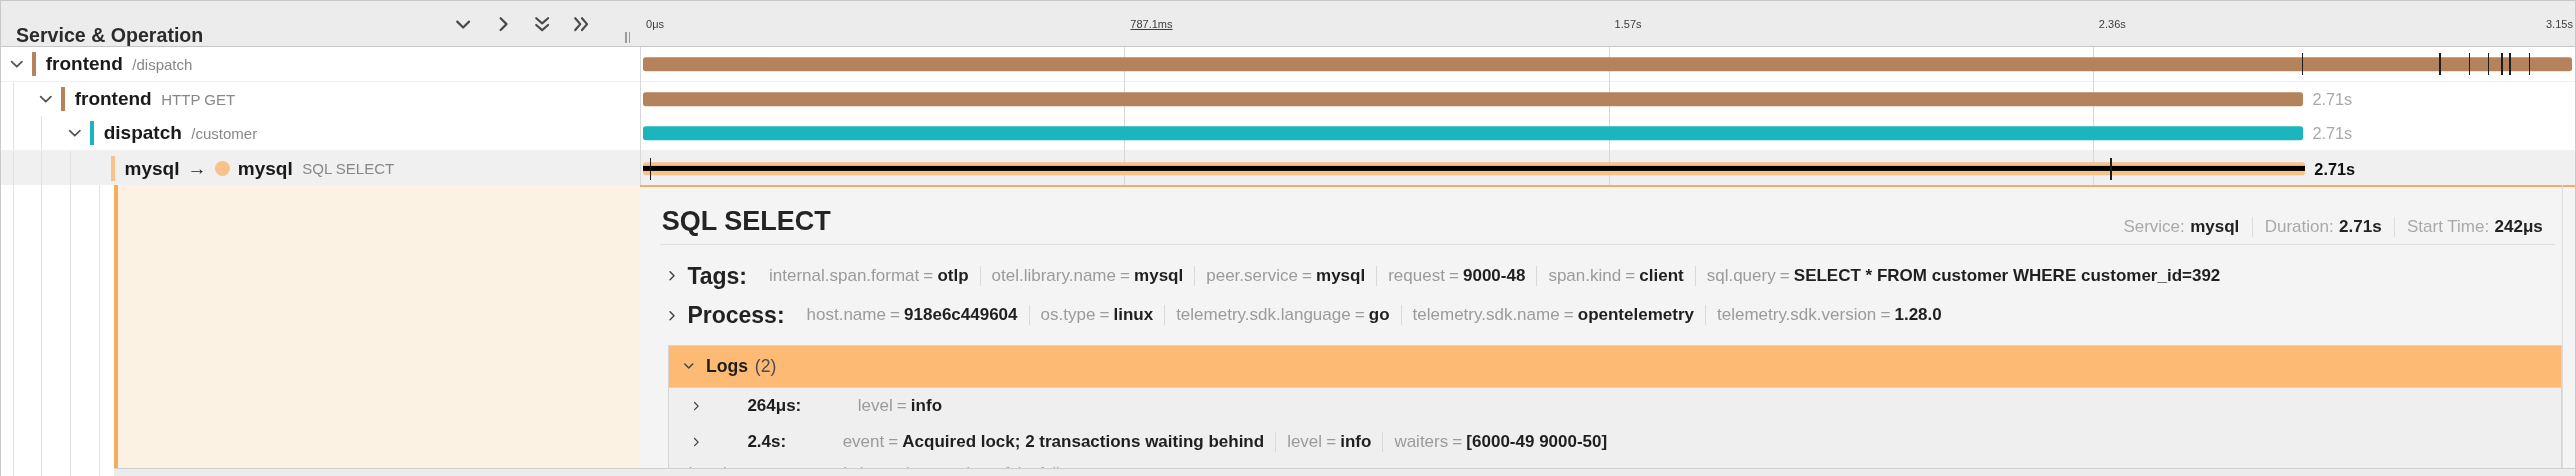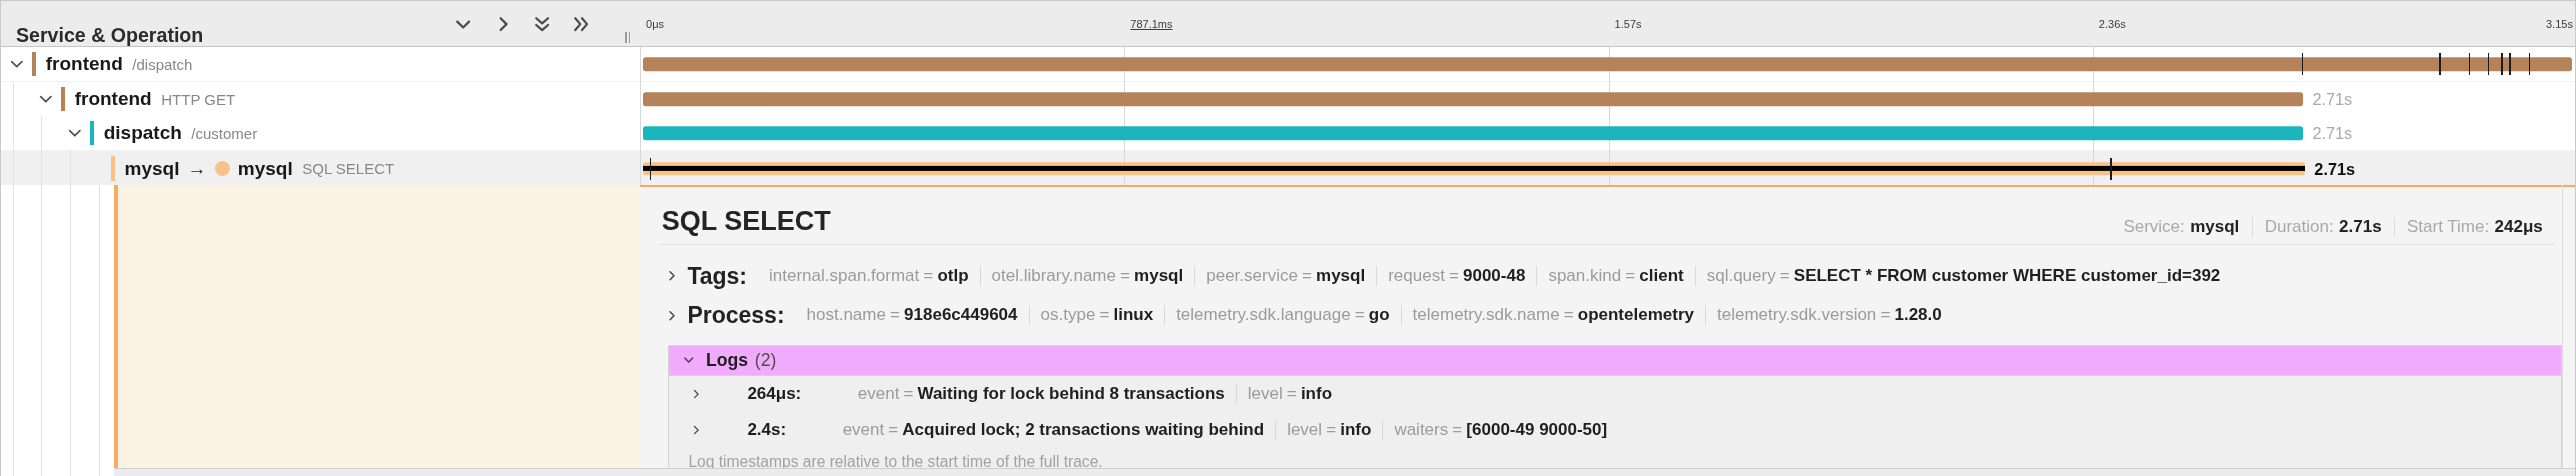--- a/index.html
+++ b/index.html
@@ -63,21 +63,21 @@
   .sum-chevron svg { stroke:#444; fill:none; stroke-width:2.6; stroke-linecap:round; stroke-linejoin:round; }
   .sum-label { font-size:23px; font-weight:700; color:#222; margin:0 11px 0 5.4px; white-space:nowrap; }
   .kv-list { display:flex; align-items:center; overflow:hidden; }
   .kv { font-size:17px; white-space:nowrap; padding:0 11px; border-left:1.4px solid #d9d9d9; }
   .kv:first-child { border-left:none; }
   .kv .k { color:#9b9b9b; }
   .kv .eq { color:#9b9b9b; margin:0 4.1px; }
   .kv .v { color:#1f1f1f; font-weight:600; }
   
   .logs-box { margin:9.5px 0 0 8.1px; width:1894px; border:0.7px solid #d5d5d5; background:#efefef; }
-  .logs-hdr { display:flex; align-items:center; background:#f0abfc; border-bottom:0.7px solid #d5d5d5; height:30px; padding-left:9.5px; cursor:pointer; }
+  .logs-hdr { display:flex; align-items:center; background:#fdba74; border-bottom:0.7px solid #d5d5d5; height:42px; padding-left:9.5px; cursor:pointer; }
   .logs-title { font-size:17.6px; font-weight:700; color:#1e1e1e; margin:0 6.8px 0 6.8px; }
   .logs-count { font-size:17.6px; color:#4d4d4d; }
   .log-row { display:flex; align-items:center; padding:8.1px 0 8.1px 16.3px; cursor:pointer;gap:36px; }
   .log-time { font-size:17px; font-weight:700; color:#1d1d1d; margin:0 9.5px 0 5.4px; white-space:nowrap; }
   .logs-note { font-size:15.6px; color:#a2a2a2; padding:4.1px 0 9.5px 19px; }
   
   .spanid-row { position:absolute; left:0; bottom:0; width:100%; height:32px; border-top:0.7px solid #d5d5d5; display:flex; align-items:center; justify-content:flex-end; padding-right:35px; background:#f4f4f4; }
   .spanid-label { font-size:17px; color:#b3b3b3; }
   .spanid-val { font-size:17px; font-weight:700; color:#2e2e2e; margin-left:6.8px; }
   .link-btn { width:31px; height:27px; margin-left:11px; border:0.7px solid #c9c9c9; border-radius:3.4px; background:#fbfbfb; display:flex; align-items:center; justify-content:center; cursor:pointer; }
@@ -291,21 +291,20 @@
         <span class="logs-count">(2)</span>
       </div>
       <div class="log-row">
         <span class="sum-chevron">
           <svg width="12.2" height="12.2" viewBox="0 0 24 24">
               <path d="M9 5l7 7-7 7"></path>
             </svg>
         </span>
         <span class="log-time">264μs:</span>
         <span class="kv-list">
-          <span class="kv"><span class="k">event</span><span class="eq">=</span><span class="v">Waiting for lock behind 8 transactions</span></span>
           <span class="kv"><span class="k">level</span><span class="eq">=</span><span class="v">info</span></span>
         </span>
       </div>
       <div class="log-row">
         <span class="sum-chevron">
           <svg width="12.2" height="12.2" viewBox="0 0 24 24">
               <path d="M9 5l7 7-7 7"></path>
             </svg>
         </span>
         <span class="log-time">2.4s:</span>

